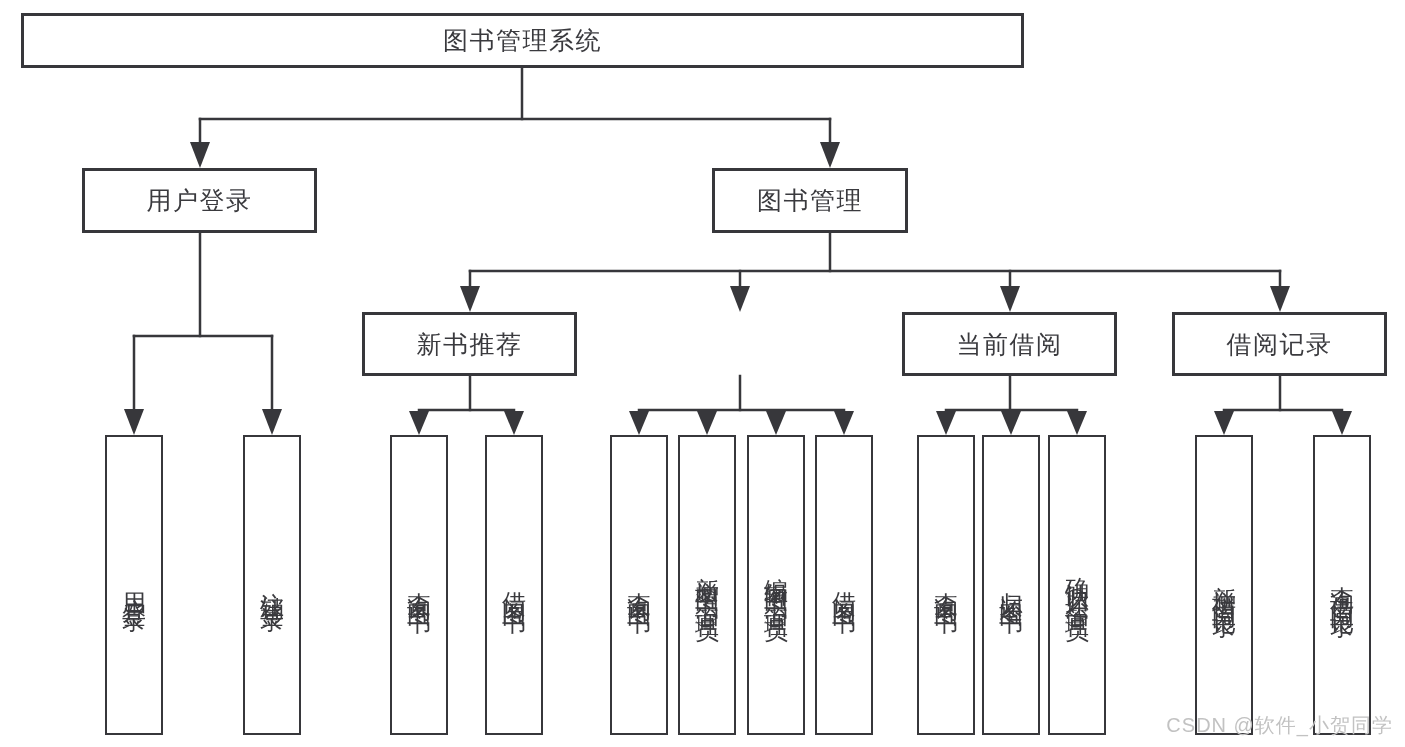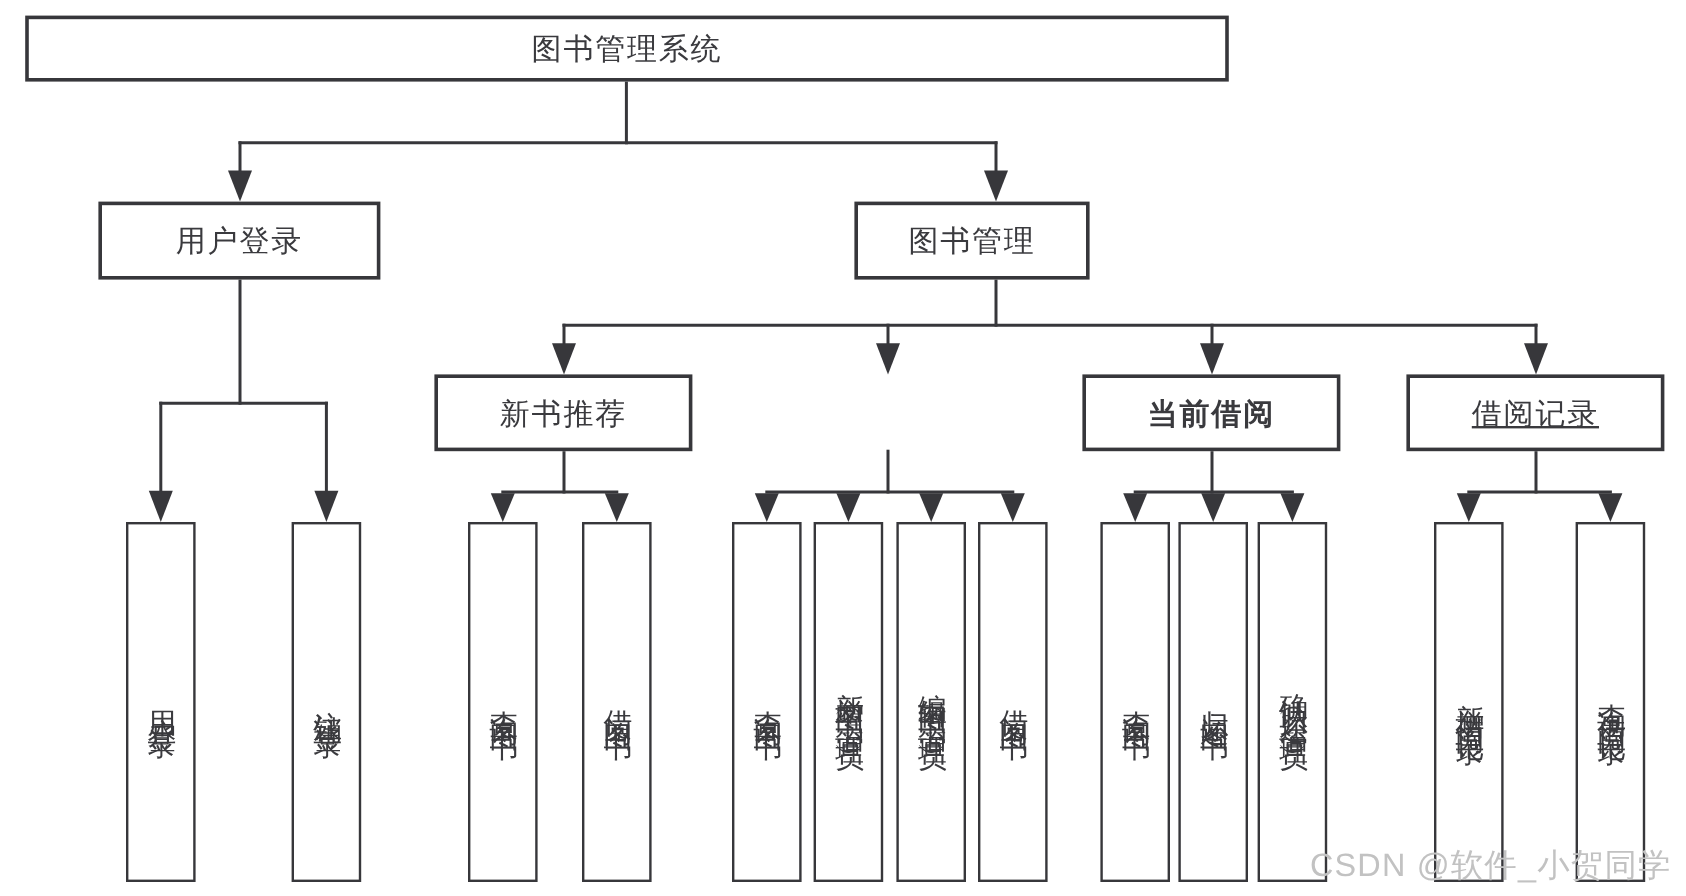--- a/index.html
+++ b/index.html
@@ -59,21 +59,21 @@
     color: #3a3a3e;
     font-size: 24px;
     line-height: 1;
     letter-spacing: 6px;
     white-space: nowrap;
   }
   .watermark {
     position: absolute;
     right: 12px;
     bottom: 8px;
-    font-size: 27px;
+    font-size: 20px;
     color: #c2c2c2;
     letter-spacing: 1px;
     z-index: 10;
     white-space: nowrap;
   }
 </style>
 </head>
 <body>
 
 <div id="canvas">
@@ -150,24 +150,24 @@
   <div class="node" style="left:82px; top:168px; width:235px; height:65px;">
     <span>用户登录</span>
   </div>
   <div class="node" style="left:712px; top:168px; width:196px; height:65px;">
     <span>图书管理</span>
   </div>
 
   <div class="node" style="left:362px; top:312px; width:215px; height:64px;">
     <span>新书推荐</span>
   </div>
-  <div class="node" style="left:902px; top:312px; width:215px; height:64px;font-weight:bold;">
+  <div class="node" style="left:902px; top:312px; width:215px; height:64px;">
     <span>当前借阅</span>
   </div>
-  <div class="node" style="left:1172px; top:312px; width:215px; height:64px;text-decoration:underline;">
+  <div class="node" style="left:1172px; top:312px; width:215px; height:64px;">
     <span>借阅记录</span>
   </div>
 
   <div class="leaf" style="left:105px;">
     <span class="vtext">用户登录</span>
   </div>
   <div class="leaf" style="left:243px;">
     <span class="vtext">注销登录</span>
   </div>
   <div class="leaf" style="left:390px;">

